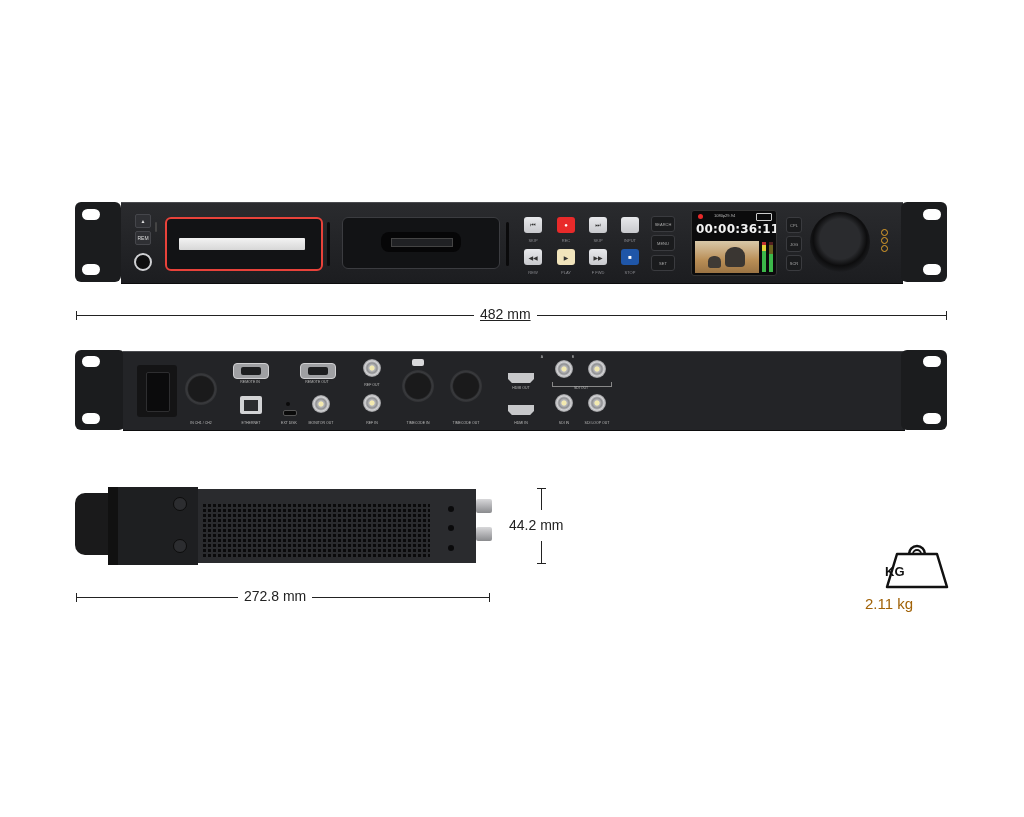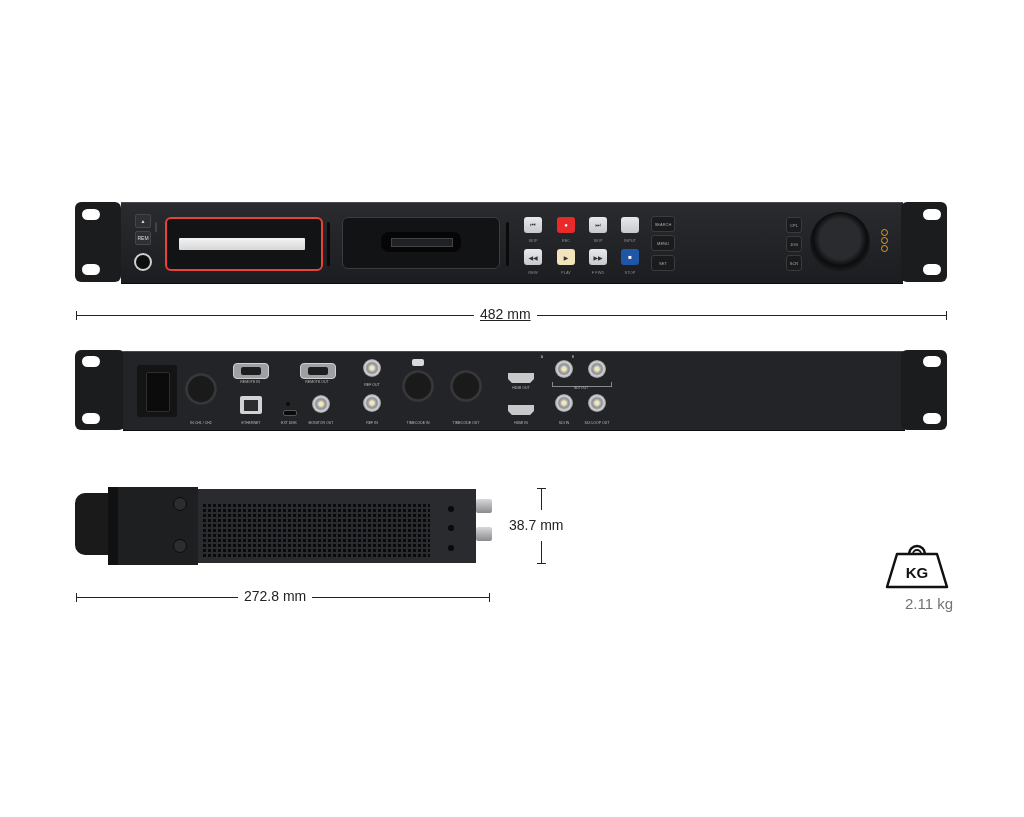--- a/index.html
+++ b/index.html
@@ -100,20 +100,32 @@
   <div class="dkey" style="left:576px;top:14px;">
       <span>SEARCH</span>
     </div>
   <div class="dkey" style="left:576px;top:33px;">
       <span>MENU</span>
     </div>
   <div class="dkey" style="left:576px;top:53px;">
       <span>SET</span>
     </div>
 
+  <div class="lcd" style="left:616px;top:8px;width:84px;height:64px;">
+    <div class="abs" style="left:6px;top:3px;width:5px;height:5px;border-radius:50%;background:#e82a2a;"></div>
+    <div class="abs" style="left:22px;top:2px;font-size:4px;color:#bbb;">1080p29.94</div>
+    <div class="abs" style="left:64px;top:2px;width:14px;height:6px;border:1px solid #ccc;border-radius:1px;"></div>
+    <div class="abs" style="left:4px;top:11px;font-size:12px;font-weight:bold;color:#f2f2f2;letter-spacing:0.2px;font-family:'DejaVu Sans',sans-serif;">00:00:36:11</div>
+    <div class="abs" style="left:3px;top:30px;width:64px;height:32px;background:linear-gradient(#d8c8a8 0%,#c7a77a 35%,#b98e56 60%,#9b7444 100%);">
+      <div class="abs" style="left:30px;top:6px;width:20px;height:20px;border-radius:45% 45% 20% 20%;background:#3a3632;"></div>
+      <div class="abs" style="left:13px;top:15px;width:13px;height:12px;border-radius:45% 45% 20% 20%;background:#3f3a35;"></div>
+    </div>
+    <div class="abs" style="left:70px;top:31px;width:4px;height:30px;background:linear-gradient(#c03030 0 10%,#e3d23a 10% 30%,#3cb84a 30%);"></div>
+    <div class="abs" style="left:77px;top:31px;width:4px;height:30px;background:linear-gradient(#552020 0 10%,#6b6220 10% 40%,#3cb84a 40%);"></div>
+  </div>
 
   <div class="dkey" style="left:711px;top:15px;width:14px;">
       <span>CPL</span>
     </div>
   <div class="dkey" style="left:711px;top:34px;width:14px;">
       <span>JOG</span>
     </div>
   <div class="dkey" style="left:711px;top:53px;width:14px;">
       <span>SCR</span>
     </div>
@@ -205,30 +217,30 @@
     <div class="abs" style="left:250px;top:17px;width:6px;height:6px;border-radius:50%;background:#0a0a0b;"></div>
     <div class="abs" style="left:250px;top:36px;width:6px;height:6px;border-radius:50%;background:#0a0a0b;"></div>
     <div class="abs" style="left:250px;top:56px;width:6px;height:6px;border-radius:50%;background:#0a0a0b;"></div>
   </div>
   <div class="abs" style="left:401px;top:14px;width:16px;height:14px;background:linear-gradient(#d8d8da,#8a8b8e);border-radius:2px;"></div>
   <div class="abs" style="left:401px;top:42px;width:16px;height:14px;background:linear-gradient(#d8d8da,#8a8b8e);border-radius:2px;"></div>
 </div>
 
 <div class="abs" style="left:537px;top:488px;width:9px;height:1px;background:#222;"></div>
 <div class="abs" style="left:541px;top:488px;width:1px;height:22px;background:#222;"></div>
-<div class="abs" style="left:509px;top:517px;font-size:14px;color:#222;">38.7 mm</div>
+<div class="abs" style="left:509px;top:517px;font-size:14px;color:#222;">44.2 mm</div>
 <div class="abs" style="left:541px;top:541px;width:1px;height:22px;background:#222;"></div>
 <div class="abs" style="left:537px;top:563px;width:9px;height:1px;background:#222;"></div>
 
 <div class="dim-cap" style="left:76px;top:593px;"></div>
 <div class="dim-line" style="left:76px;top:597px;width:414px;"></div>
 <div class="dim-cap" style="left:489px;top:593px;"></div>
 <div class="dim-text" style="left:238px;top:588px;">272.8 mm</div>
 
 <div class="abs" style="left:885px;top:540px;width:64px;height:50px;">
   <svg width="64" height="50" viewBox="0 0 64 50">
     <path d="M24 14 A8 8 0 0 1 40 14" fill="none" stroke="#111" stroke-width="2.5"></path>
     <path d="M28 14 A4 4 0 0 1 36 14" fill="none" stroke="#111" stroke-width="1.8"></path>
     <path d="M12 14 H52 L62 47 H2 Z" fill="#fff" stroke="#111" stroke-width="2.5" stroke-linejoin="round"></path>
   </svg>
-  <div class="abs" style="left:0;top:24px;width:64px;text-align:center;font-size:15px;font-weight:bold;color:#111;">KG</div>
-</div>
-<div class="abs" style="left:905px;top:595px;font-size:15px;color:#737373;">2.11 kg</div>
+  <div class="abs" style="left:0;top:24px;width:64px;font-size:13px;font-weight:bold;color:#111;">KG</div>
+</div>
+<div class="abs" style="left:865px;top:595px;font-size:15px;color:#a16207;">2.11 kg</div>
 
 </body></html>

